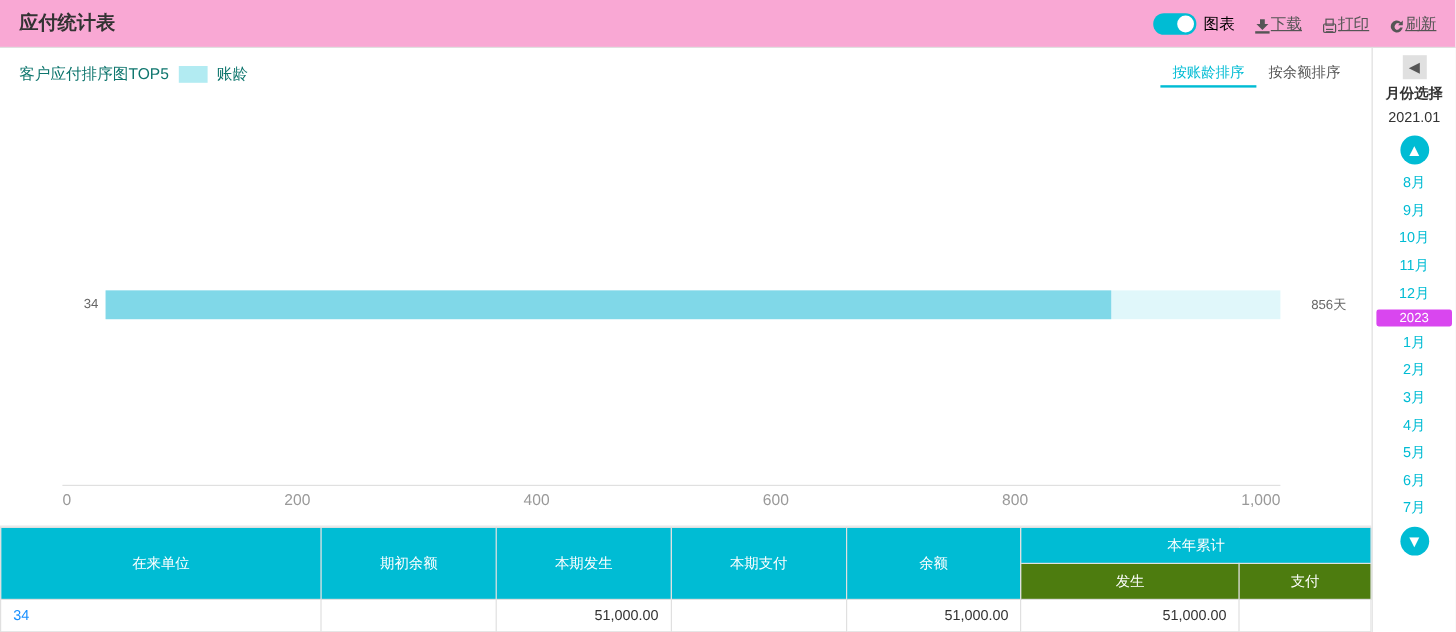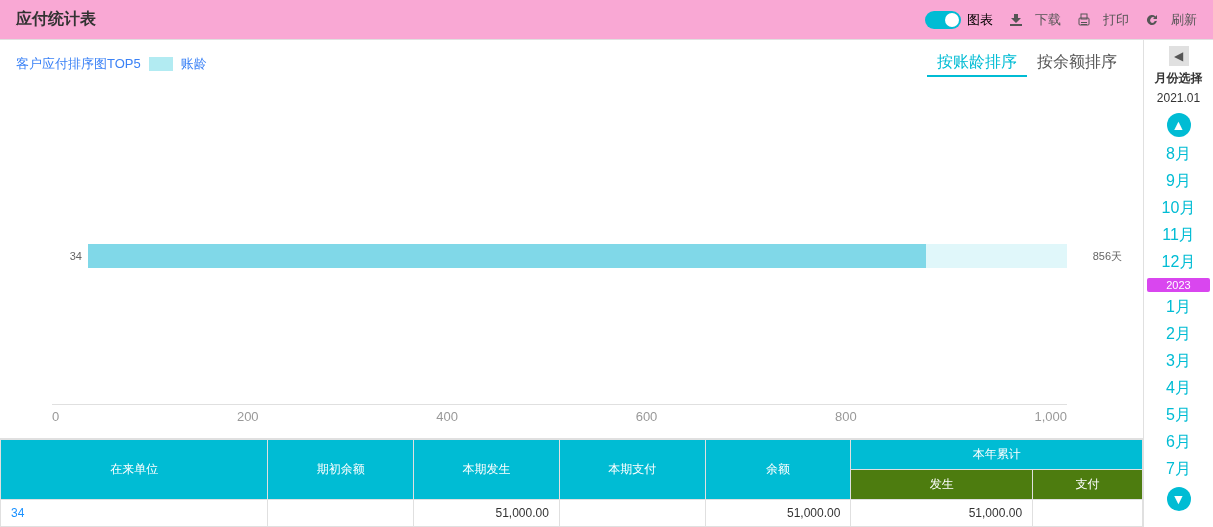--- a/index.html
+++ b/index.html
@@ -43,25 +43,26 @@
       position: absolute;
       right: 2px;
       top: 2px;
       width: 14px;
       height: 14px;
       background: #fff;
       border-radius: 50%;
     }
     .action-btn {
       display: flex;
-      align-items: center;
-      gap: 12px;
+      align-items: flex-end;
+      gap: 0;
       cursor: pointer;
       color: #555;
       font-size: 13px;
+      text-decoration: underline;
     }
 
     
     .main-area {
       display: flex;
       flex: 1;
       overflow: hidden;
     }
 
     
@@ -86,35 +87,35 @@
       display: flex;
       align-items: center;
       justify-content: space-between;
       margin-bottom: 6px;
     }
     .chart-legend {
       display: flex;
       align-items: center;
       gap: 8px;
       font-size: 12px;
-      color: #3b82f6;
+      color: #0f766e;
     }
     .legend-box {
       width: 24px;
       height: 14px;
       background: #b2ebf2;
       display: inline-block;
     }
     .chart-sort-btns {
       display: flex;
       gap: 0;
     }
     .sort-btn {
       padding: 2px 10px;
-      font-size: 16px;
+      font-size: 12px;
       cursor: pointer;
       color: #555;
       border-bottom: 2px solid transparent;
       font-family: Liberation Serif, serif;
     }
     .sort-btn.active {
       color: #00bcd4;
       border-bottom: 2px solid #00bcd4;
     }
 
@@ -216,21 +217,21 @@
       color: #fff;
       font-size: 11px;
       padding: 1px 4px;
       border-radius: 2px;
       margin: 2px 0;
       cursor: pointer;
       width: 90%;
       text-align: center;
     }
     .sidebar-month {
-      font-size: 16px;
+      font-size: 12px;
       color: #00bcd4;
       cursor: pointer;
       padding: 3px 0;
       width: 100%;
       text-align: center;
     }
     .sidebar-date-value {
       font-size: 12px;
       color: #333;
       margin-bottom: 4px;

